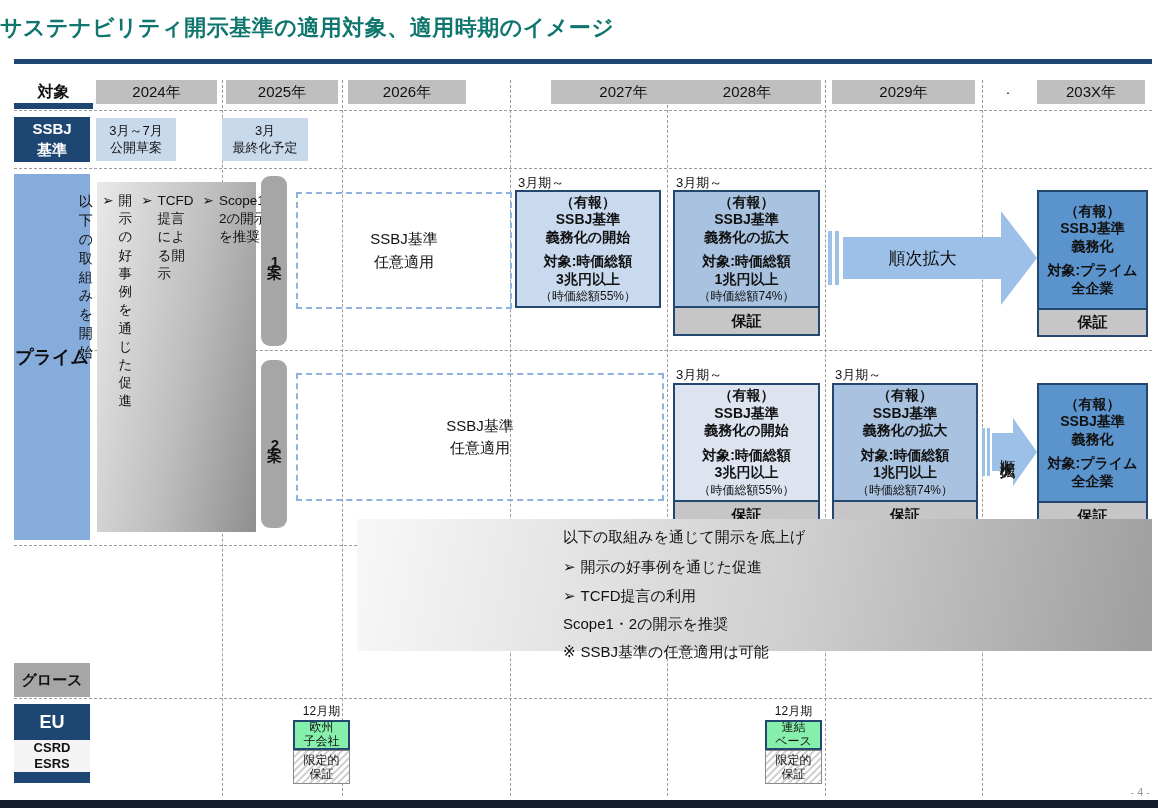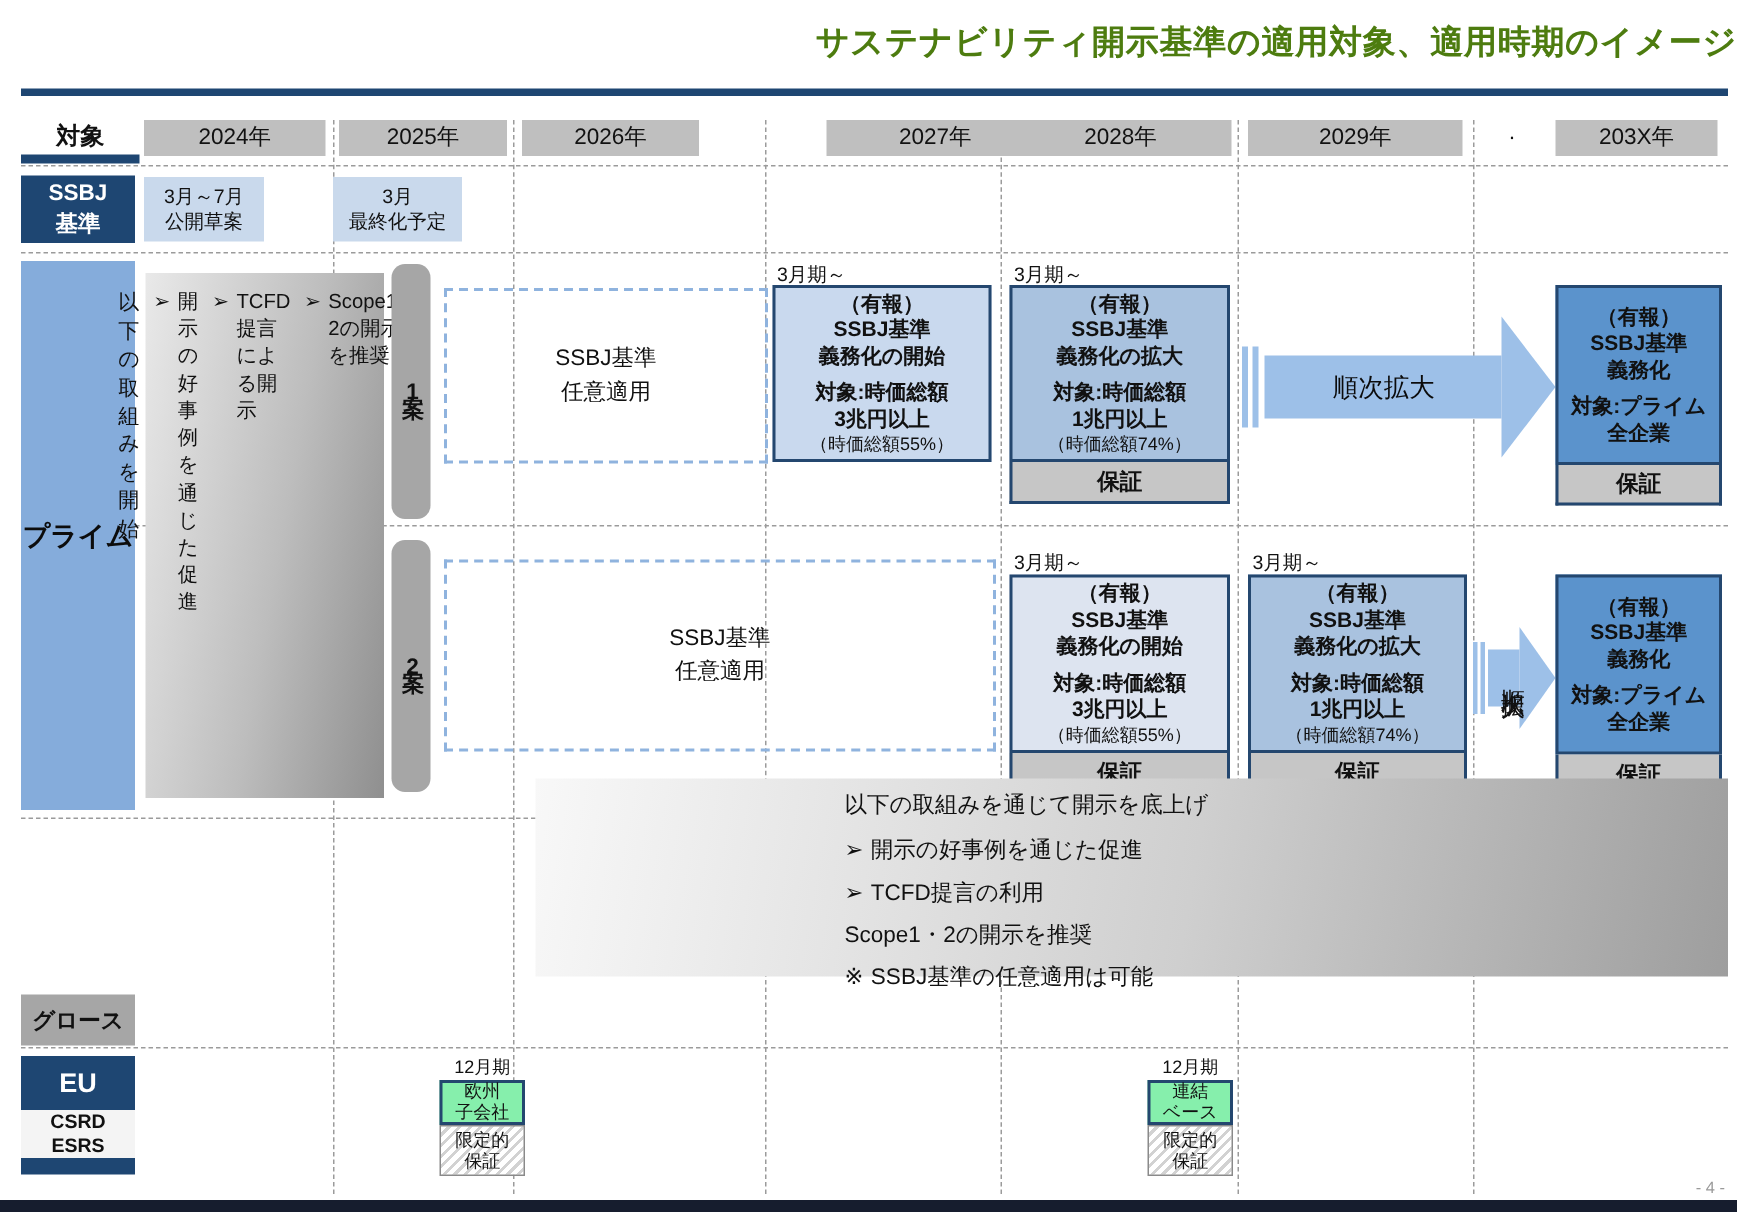--- a/index.html
+++ b/index.html
@@ -4,21 +4,21 @@
 <style>
   html,body{margin:0;padding:0;background:#fff;}
   .stage{
     position:relative;width:1158px;height:808px;background:#fff;overflow:hidden;
     font-family:"Liberation Sans","DejaVu Sans",sans-serif;color:#111;
   }
   .abs{position:absolute;}
   .ml{white-space:pre-line;}
   .ctr{display:flex;align-items:center;justify-content:center;text-align:center;}
 
-  .title{left:0;right:0;top:13px;text-align:right;font-size:22px;font-weight:bold;color:#4d7c0f;letter-spacing:.5px;}
+  .title{left:0;right:0;top:13px;text-align:left;font-size:22px;font-weight:bold;color:#0f766e;letter-spacing:.5px;}
   .top-rule{left:14px;top:59px;width:1138px;height:5px;background:#1E4672;}
 
   .hdr-cell{top:80px;height:24px;background:#BFBFBF;font-size:15px;font-weight:500;color:#111;line-height:24px;text-align:center;}
   .hdr-dot{top:80px;height:24px;background:transparent;font-size:15px;line-height:24px;text-align:center;color:#111;}
   .hdr-target{left:14px;top:80px;width:79px;height:23px;font-size:16px;font-weight:bold;line-height:23px;text-align:center;background:#fff;}
   .hdr-underline{left:14px;top:103px;width:79px;height:6px;background:#1E4672;}
 
   .vline{top:80px;height:716px;width:0;border-left:1px dashed #9b9b9b;z-index:1;}
   .hline{height:0;border-top:1px dashed #9b9b9b;z-index:1;}
 

